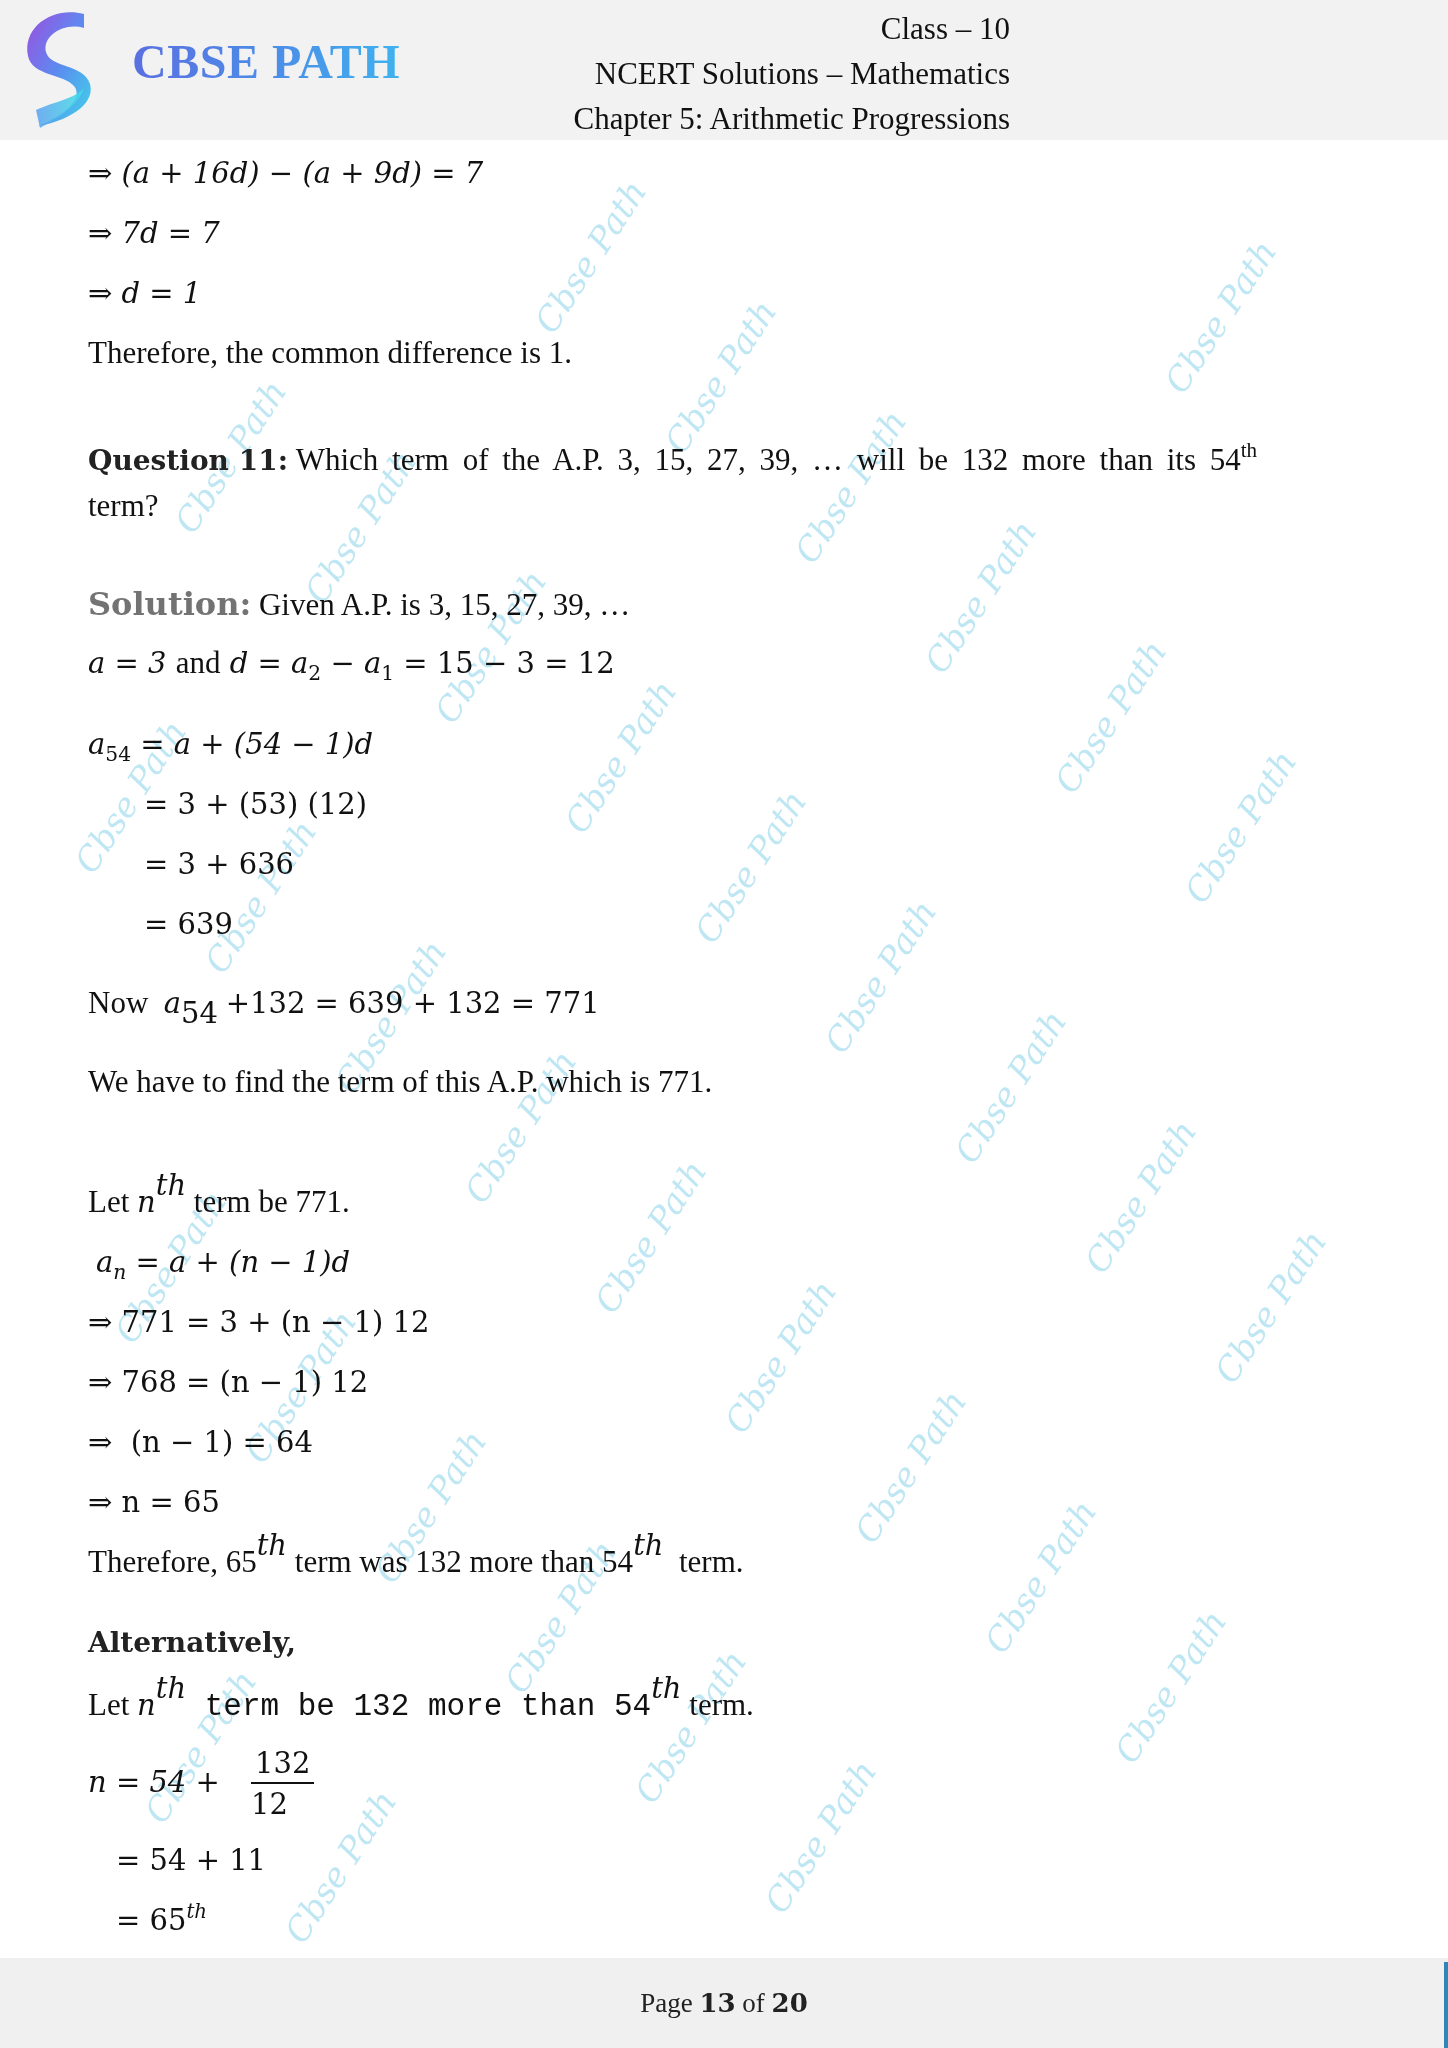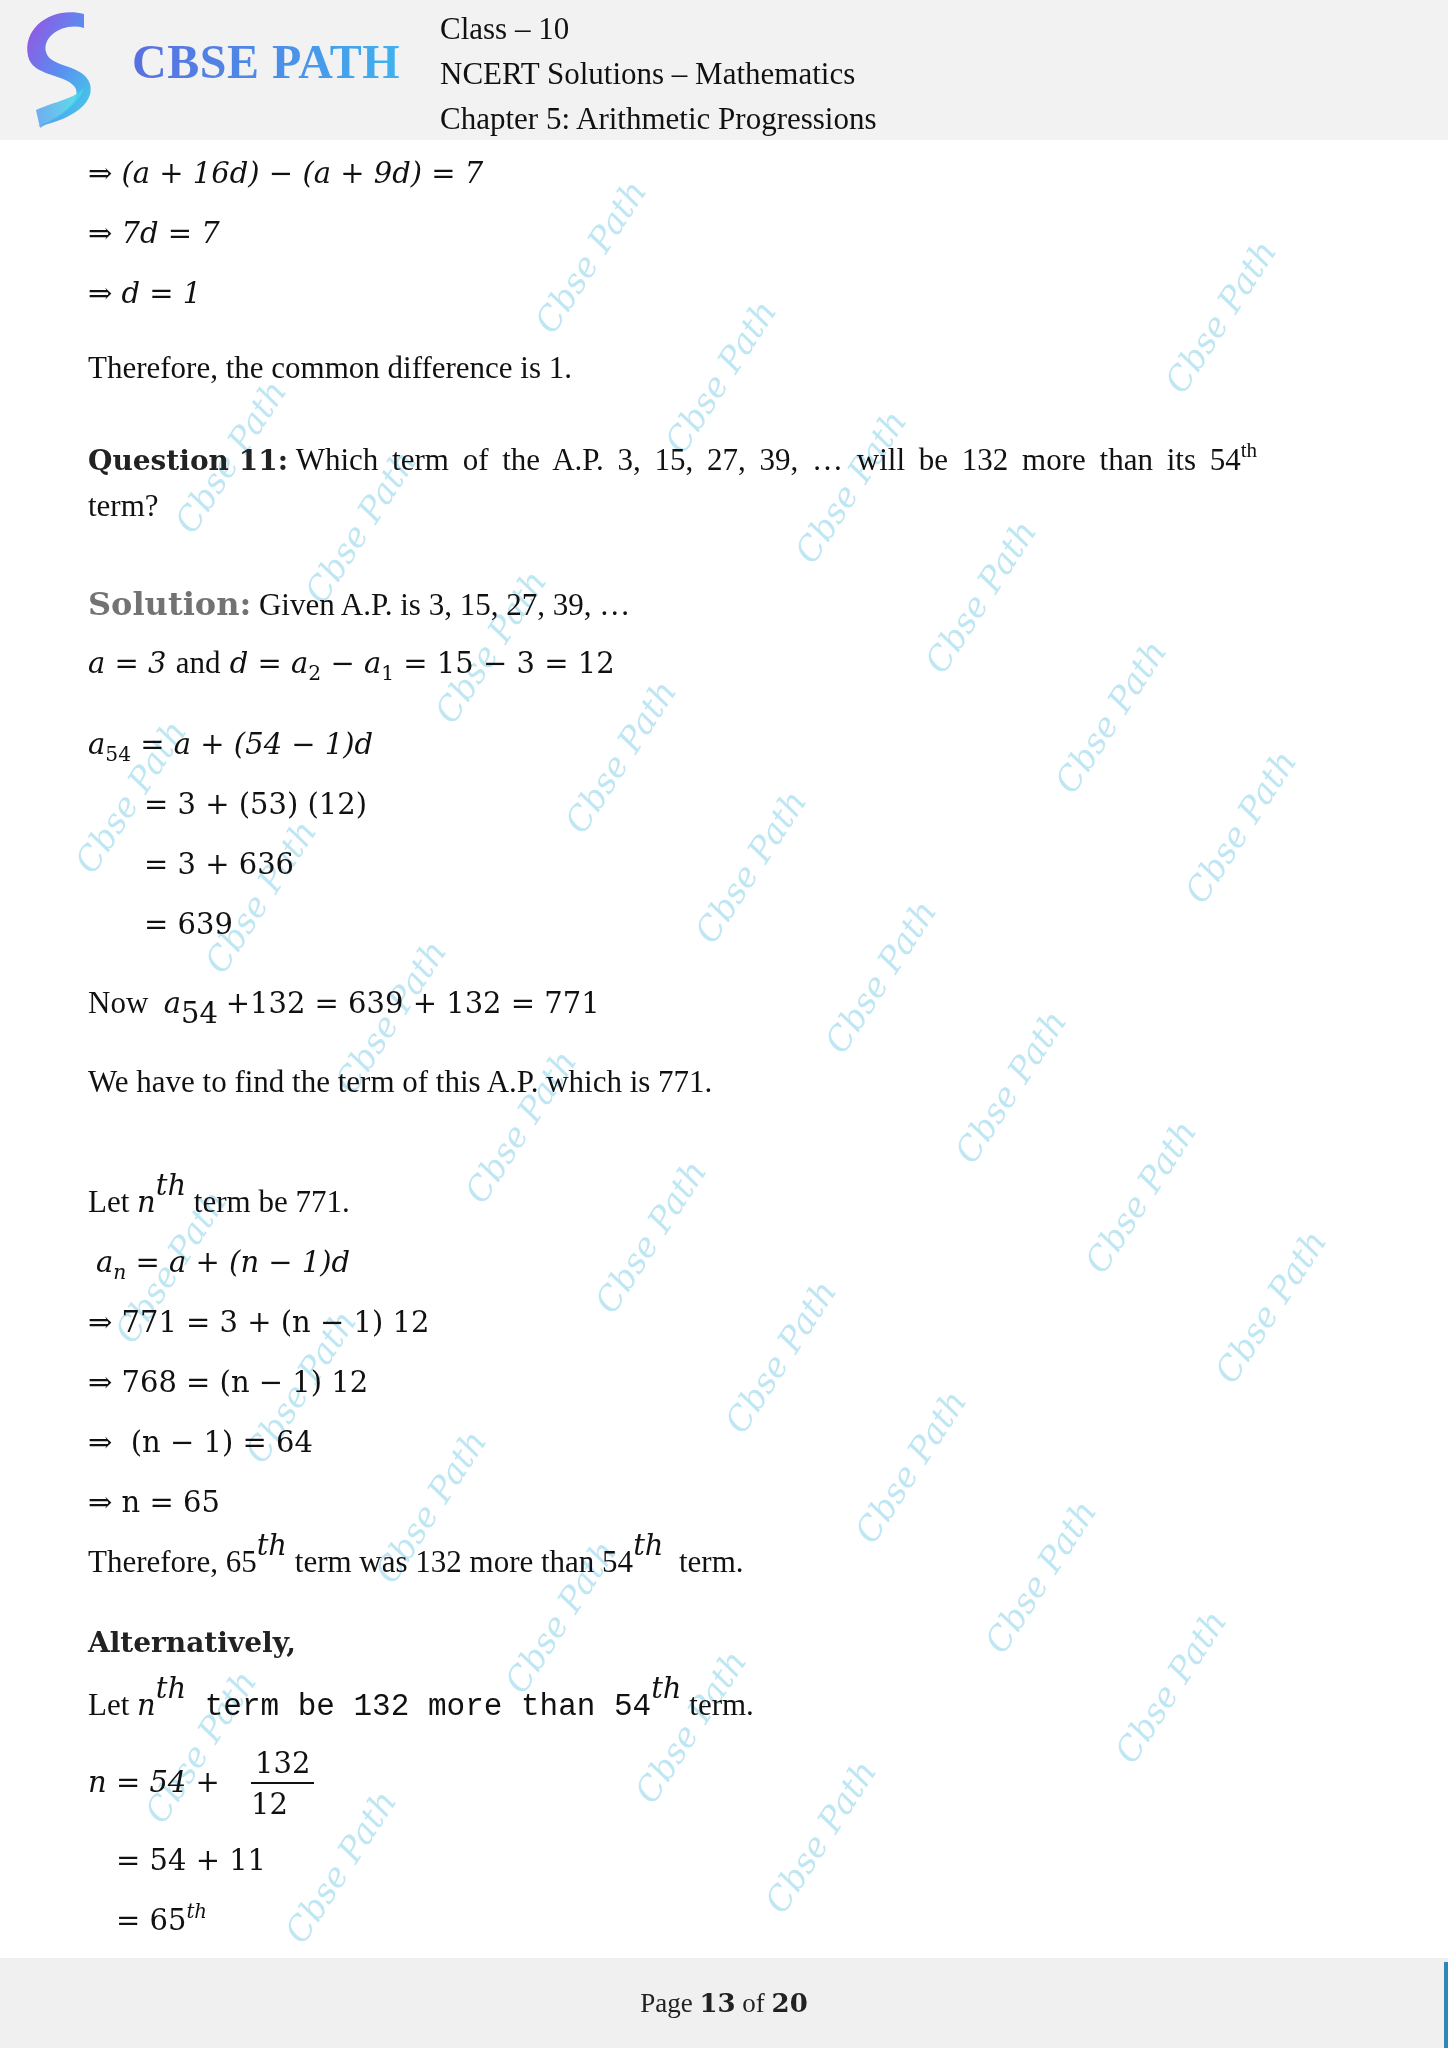--- a/index.html
+++ b/index.html
@@ -13,21 +13,21 @@
       background: #f2f2f2;
     }
     .logo-mark { position: absolute; left: 14px; top: 6px; width: 92px; height: 126px; }
     .logo-text {
       position: absolute; left: 132px; top: 34px; font-size: 48px; font-weight: bold;
       font-family: "Liberation Serif", serif; letter-spacing: 0.5px;
       background: linear-gradient(90deg, #5a6fe0 0%, #4b8fe8 55%, #3fb2ee 100%);
       -webkit-background-clip: text; background-clip: text; color: transparent;
     }
     .header-titles {
-      position: absolute; left: 440px; top: 6px; width: 570px; text-align: left;
+      position: absolute; left: 440px; top: 6px; width: 570px; text-align: right;
       font-size: 31px; line-height: 45px; color: #111;
     }
     .header-titles div { white-space: nowrap; }
 
     .content { position: absolute; left: 88px; top: 140px; width: 1272px; font-size: 31px; }
     .line { position: absolute; left: 0; white-space: nowrap; line-height: 40px; }
     .math { font-family: "DejaVu Serif", serif; font-size: 29px; }
     .m-i { font-style: italic; }
     sub { font-size: 0.7em; vertical-align: -0.35em; line-height: 0; }
     sup { font-size: 0.68em; vertical-align: 0.6em; line-height: 0; }
@@ -125,21 +125,21 @@
     <span class="m-i">(a + 16d) − (a + 9d) = 7</span>
   </div>
   <div class="line math" style="top:73px;">
     <span>⇒</span>
     <span class="m-i">7d = 7</span>
   </div>
   <div class="line math" style="top:133px;">
     <span>⇒</span>
     <span class="m-i">d = 1</span>
   </div>
-  <div class="line" style="top:193px;margin-top:15px;">Therefore, the common difference is 1.</div>
+  <div class="line" style="top:193px;">Therefore, the common difference is 1.</div>
 
   <div class="line" style="top:300px;width:1272px;">
     <span class="q-label">Question 11:</span>
     <span style="word-spacing:6px;">Which term of the A.P. 3, 15, 27, 39, … will be 132 more than its 54</span><sup>th</sup>
   </div>
   <div class="line" style="top:346px;">term?</div>
 
   <div class="line" style="top:444px;">
     <span class="sol-label">Solution:</span>
     <span>Given A.P. is 3, 15, 27, 39, …</span>

